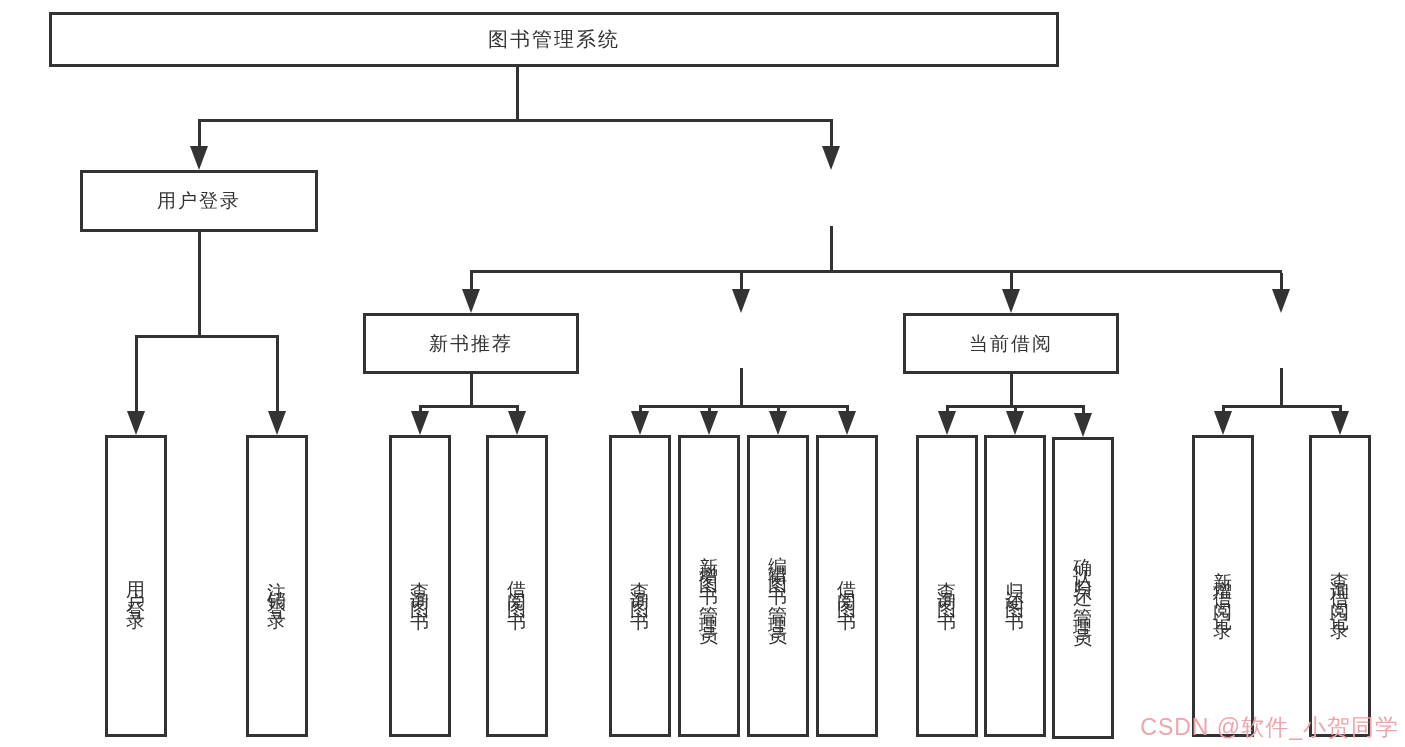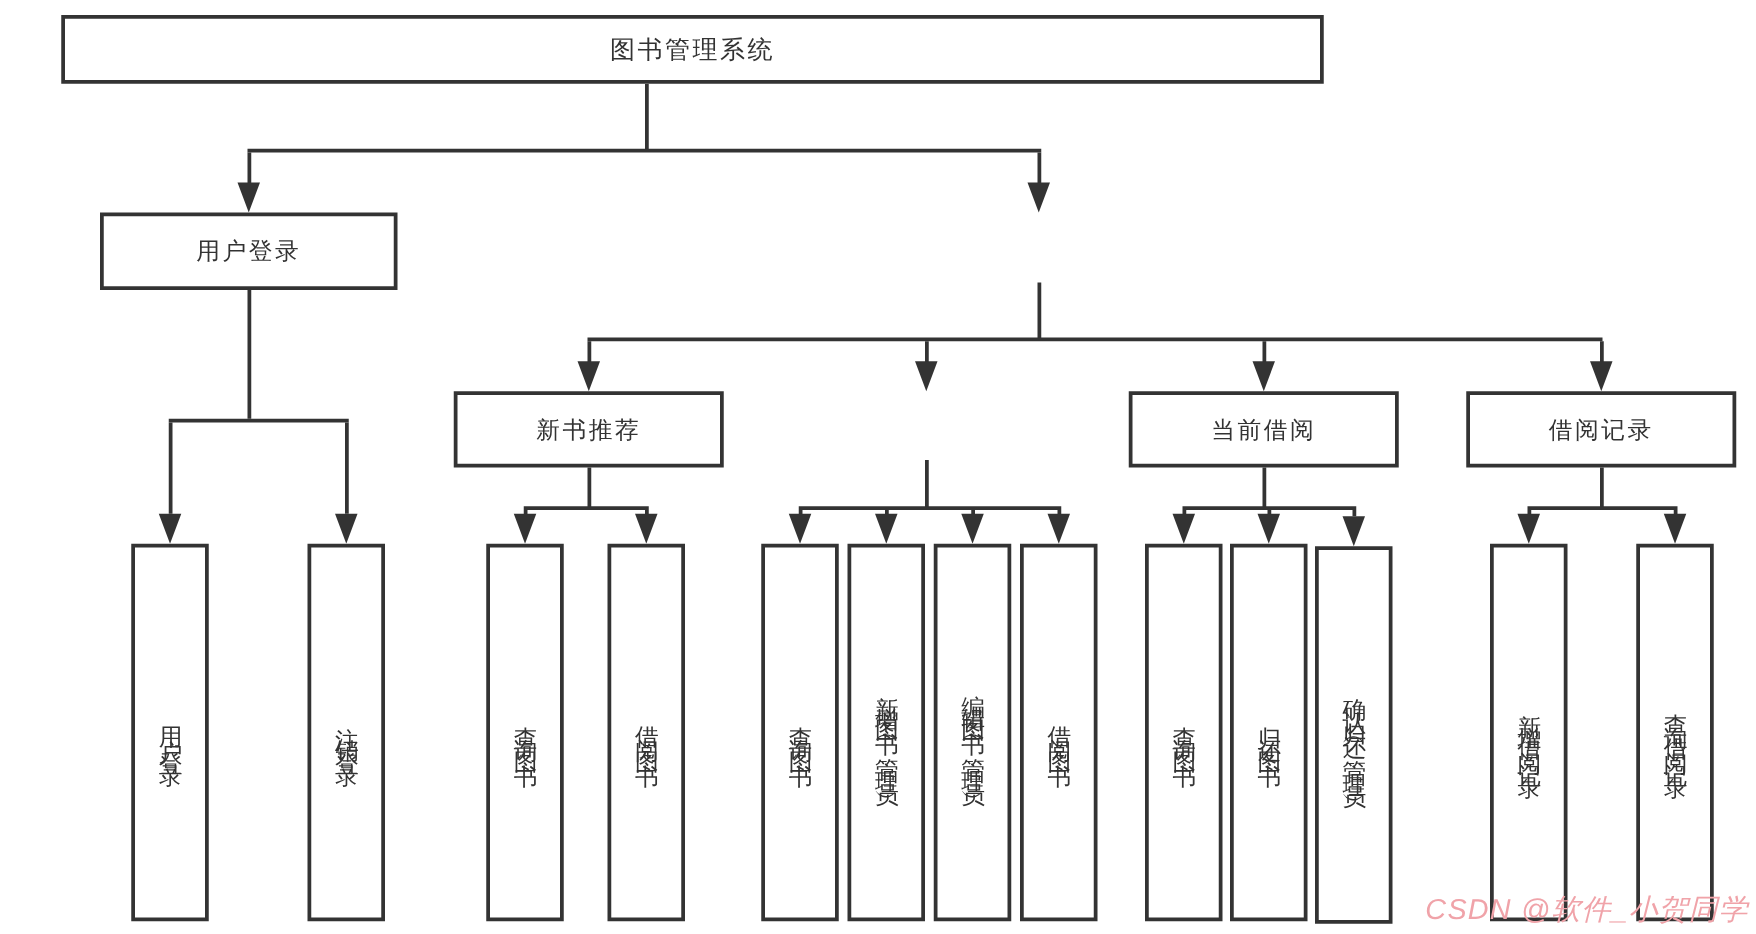--- a/index.html
+++ b/index.html
@@ -52,44 +52,40 @@
   }
   .watermark{
     position:absolute;
     right:6px;
     bottom:4px;
     font-size:23px;
     letter-spacing:1px;
     color:#F0A3A9;
     z-index:5;
     white-space:nowrap;
-    font-style:italic;
   }
 </style>
 </head>
 <body>
 
 <div id="canvas">
 
   <div class="box h root" style="left:13px;top:12px;width:1004px;height:49px;margin-left:36px;">
     <span>图书管理系统</span>
   </div>
 
   <div class="box h" style="left:80px;top:170px;width:232px;height:56px;">
     <span>用户登录</span>
   </div>
 
   <div class="box h" style="left:363px;top:313px;width:210px;height:55px;text-align:right;">
     <span>新书推荐</span>
   </div>
   <div class="box h" style="left:903px;top:313px;width:210px;height:55px;">
     <span>当前借阅</span>
-  </div>
-  <div class="box h" style="left:1173px;top:313px;width:210px;height:55px;">
-    <span>借阅记录</span>
   </div>
 
   <div class="box leaf" style="left:105px;top:435px;width:56px;height:296px;">
     <span>用户登录</span>
   </div>
   <div class="box leaf" style="left:246px;top:435px;width:56px;height:296px;">
     <span>注销登录</span>
   </div>
 
   <div class="box leaf" style="left:389px;top:435px;width:56px;height:296px;">

